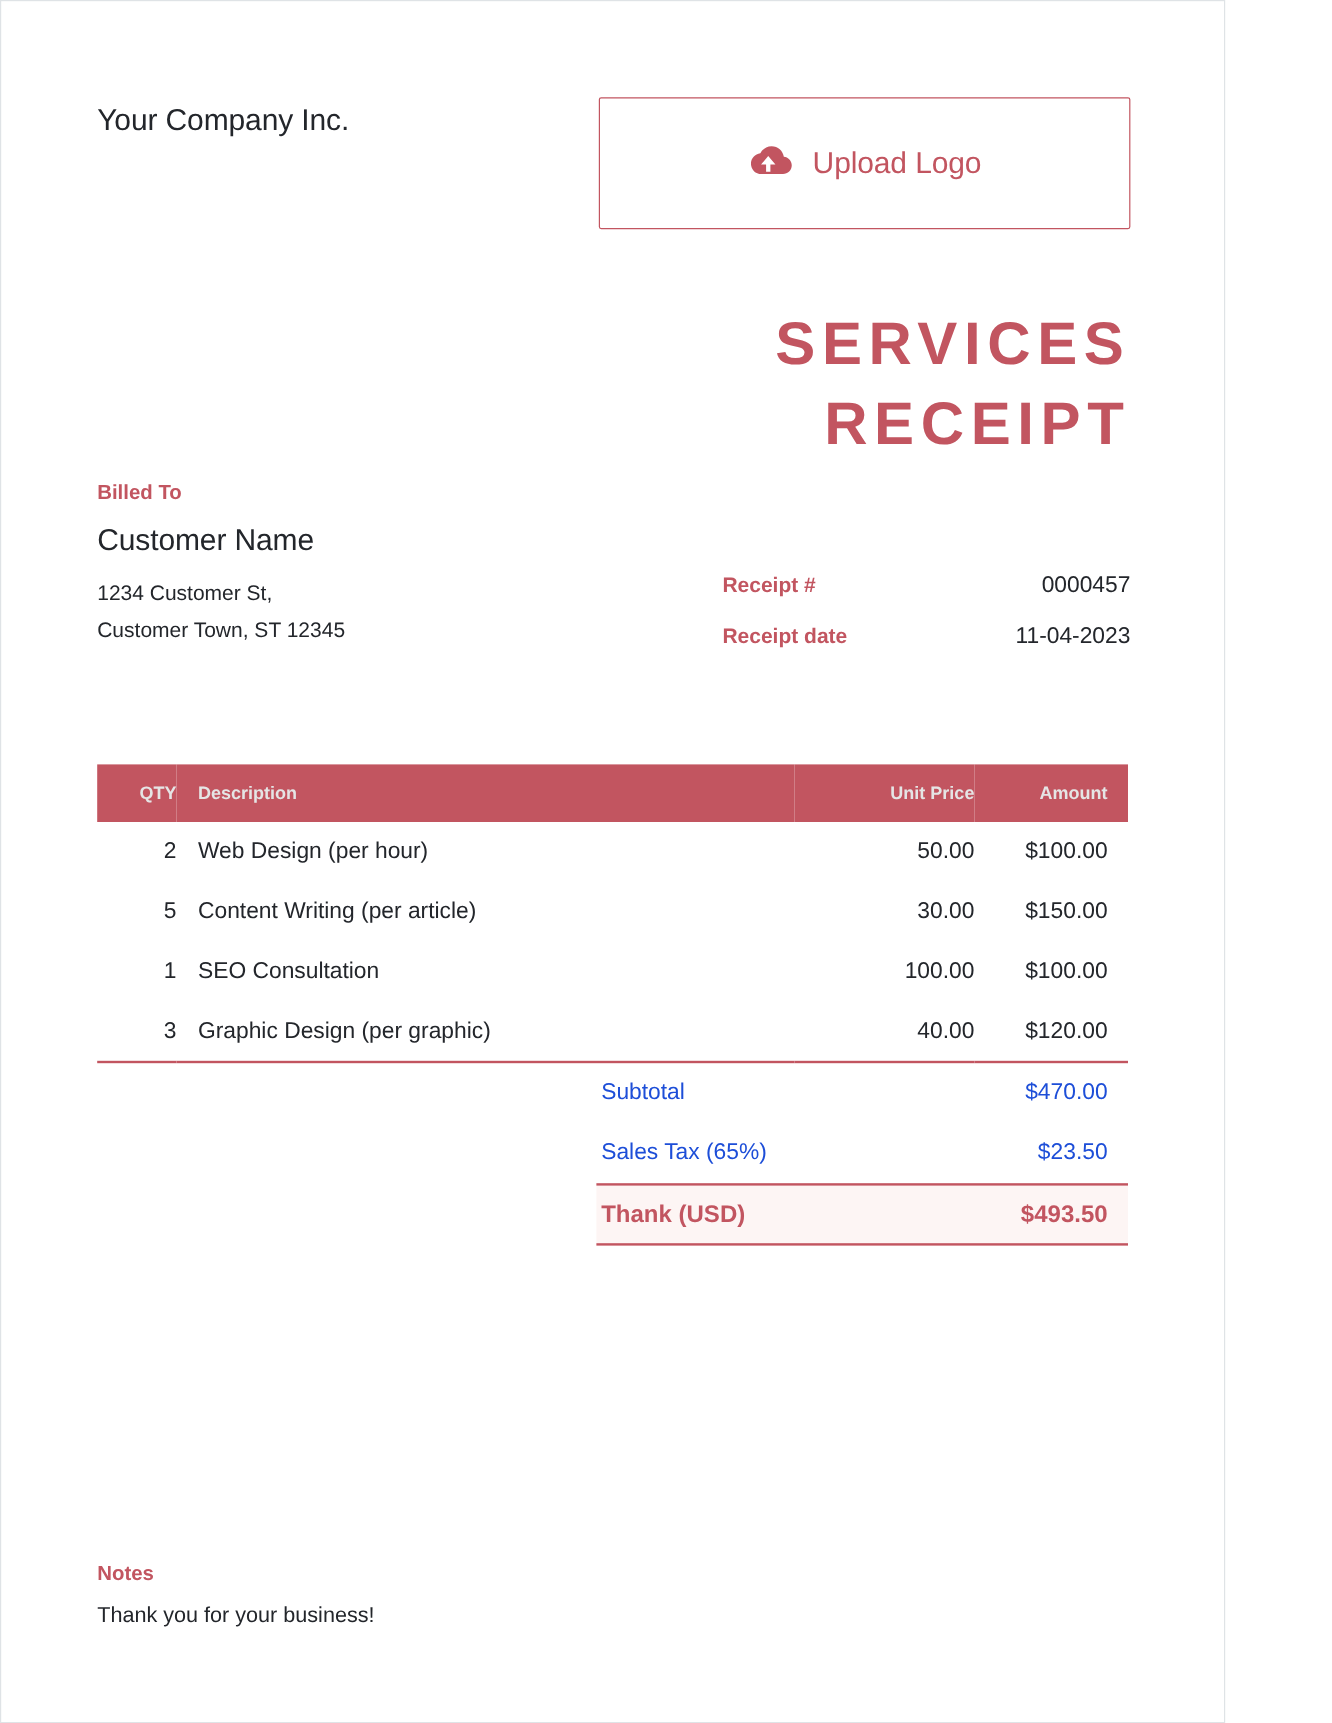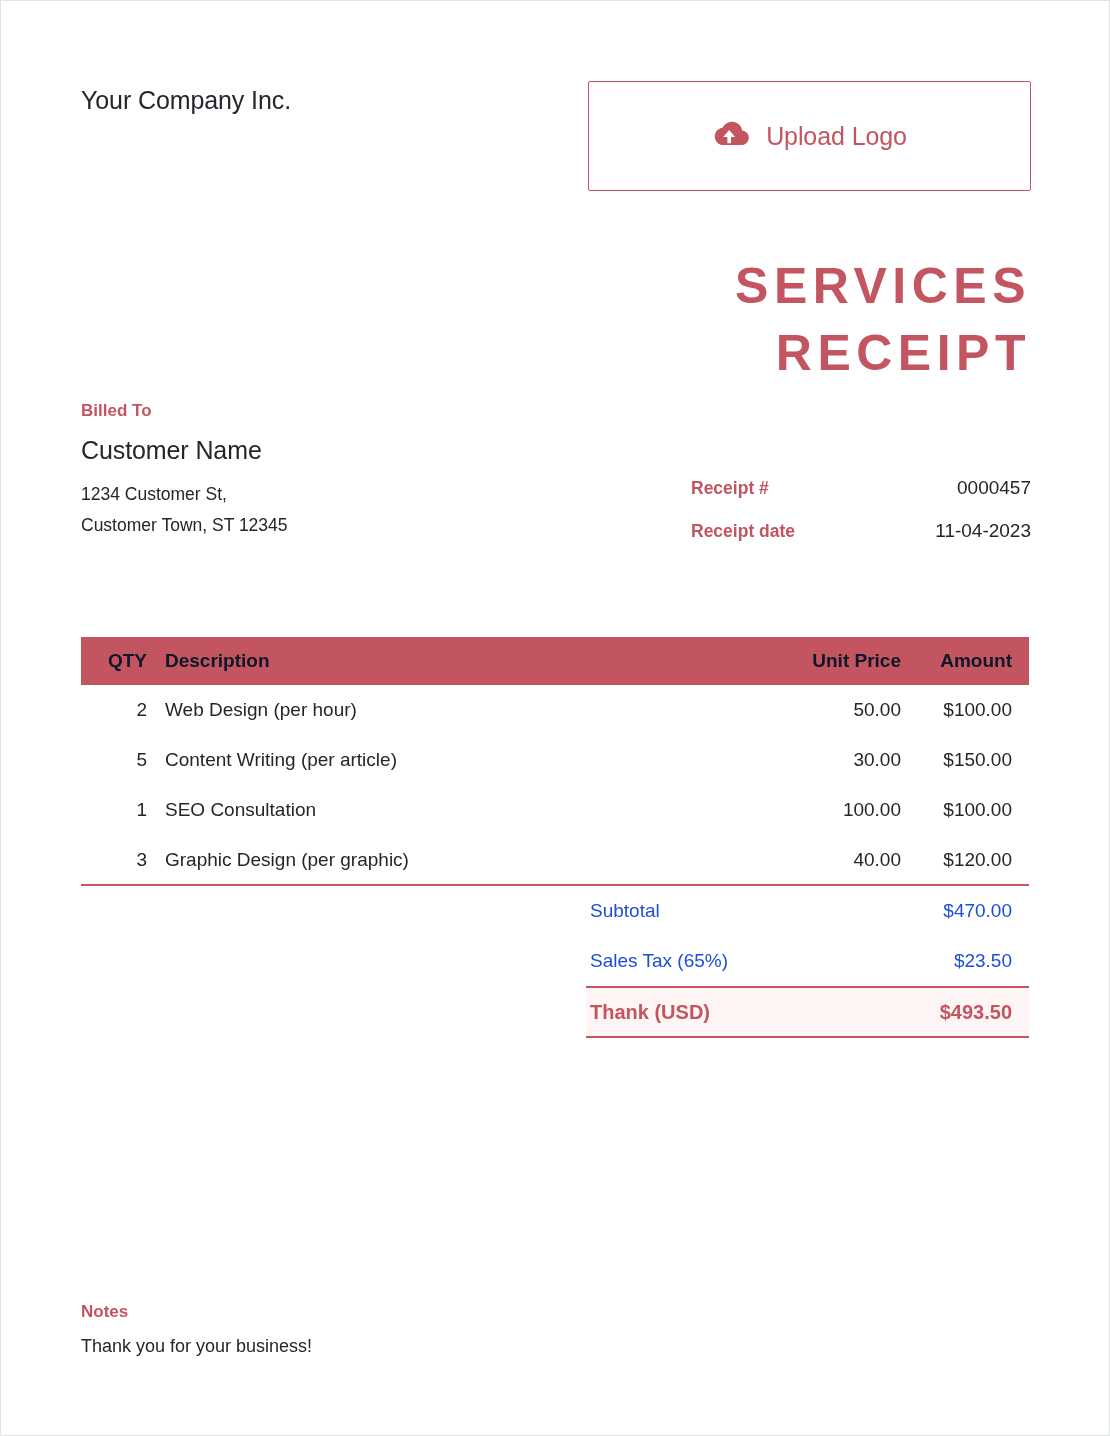--- a/index.html
+++ b/index.html
@@ -7,21 +7,21 @@
   html, body {
     width: 1110px;
     height: 1436px;
     background: #ffffff;
     font-family: "Liberation Sans", sans-serif;
     -webkit-font-smoothing: antialiased;
   }
 
   .page {
     position: relative;
-    width: 1110px;
+    width: 1021px;
     height: 1436px;
     background: #ffffff;
     border: 1px solid #dfe3e6;
     padding: 0;
     overflow: hidden;
   }
 
   
   .header {
     display: flex;
@@ -135,22 +135,22 @@
     font-weight: 400;
   }
 
   
   .table-wrap { padding: 0 80px; margin-top: 74px; }
 
   table.items { width: 100%; border-collapse: collapse; table-layout: fixed; }
 
   table.items thead th {
     background: #c25560;
-    color: #0f172a;
-    font-size: 19px;
+    color: #e5e5e5;
+    font-size: 15px;
     font-weight: 700;
     height: 48px;
     vertical-align: middle;
   }
 
   th.col-qty   { width: 66px;  text-align: right; padding-right: 0; }
   th.col-desc  { text-align: left; padding-left: 18px; }
   th.col-price { width: 150px; text-align: right; }
   th.col-amt   { width: 128px; text-align: right; padding-right: 17px; }
 

